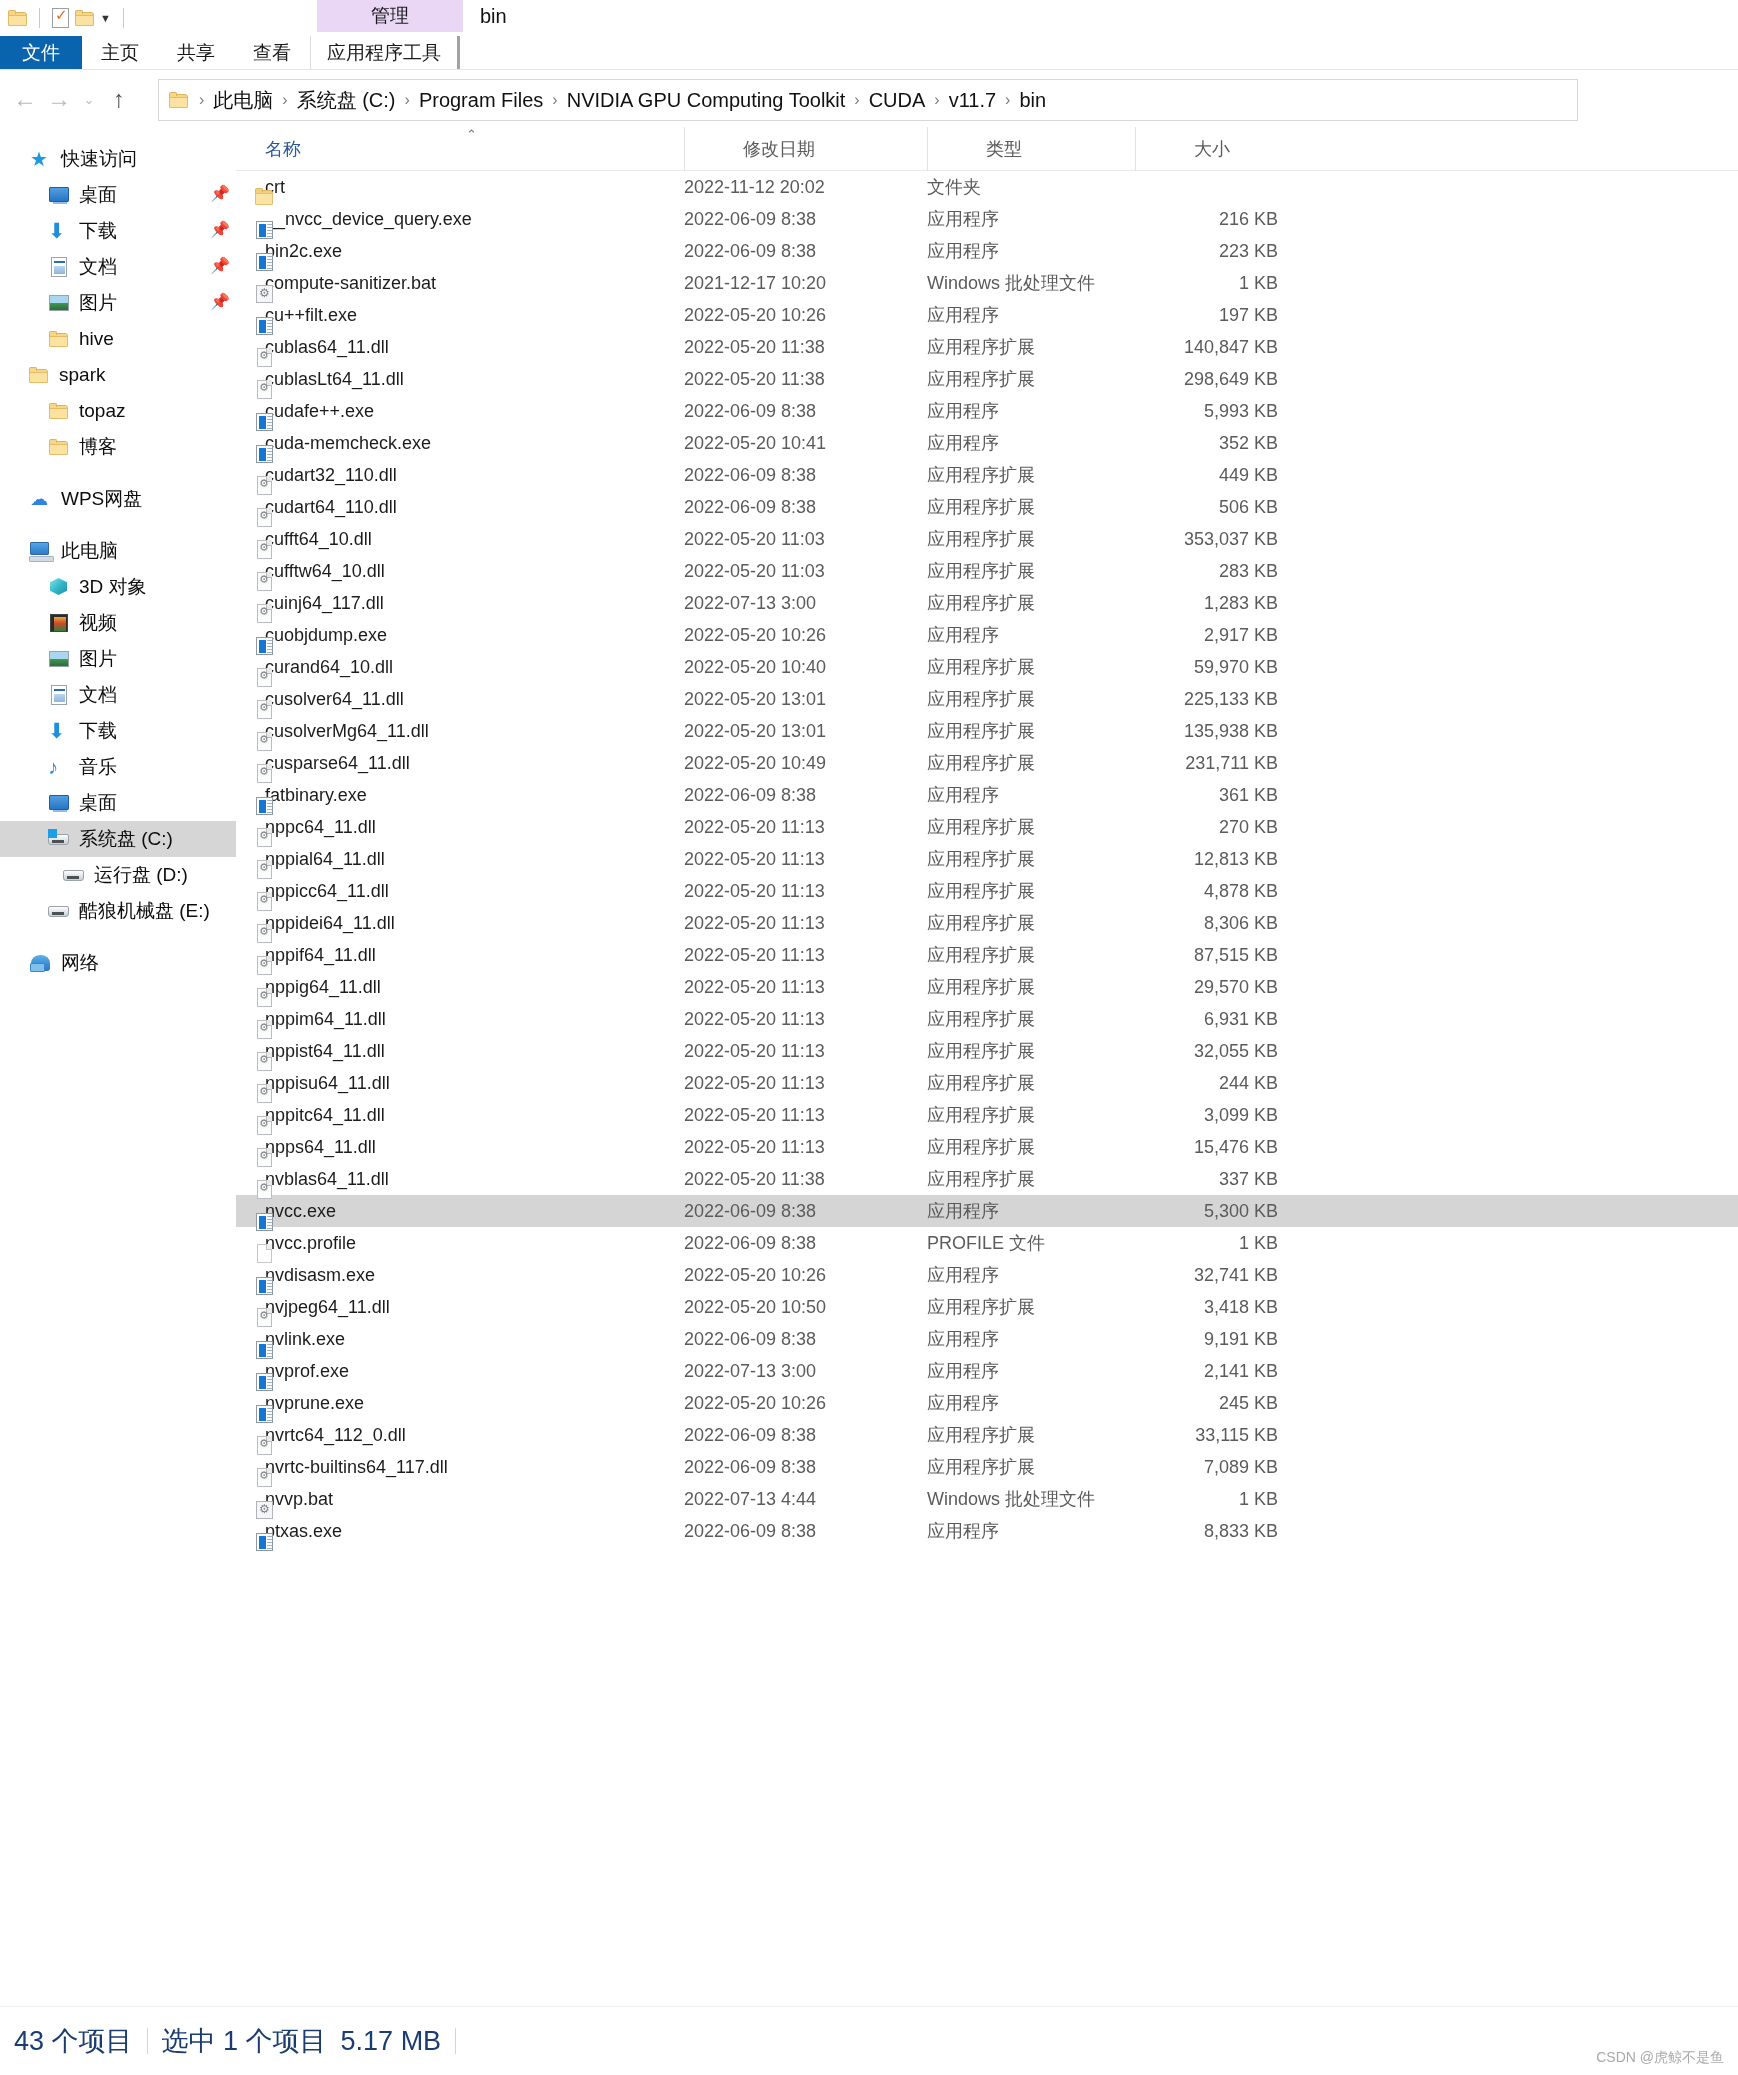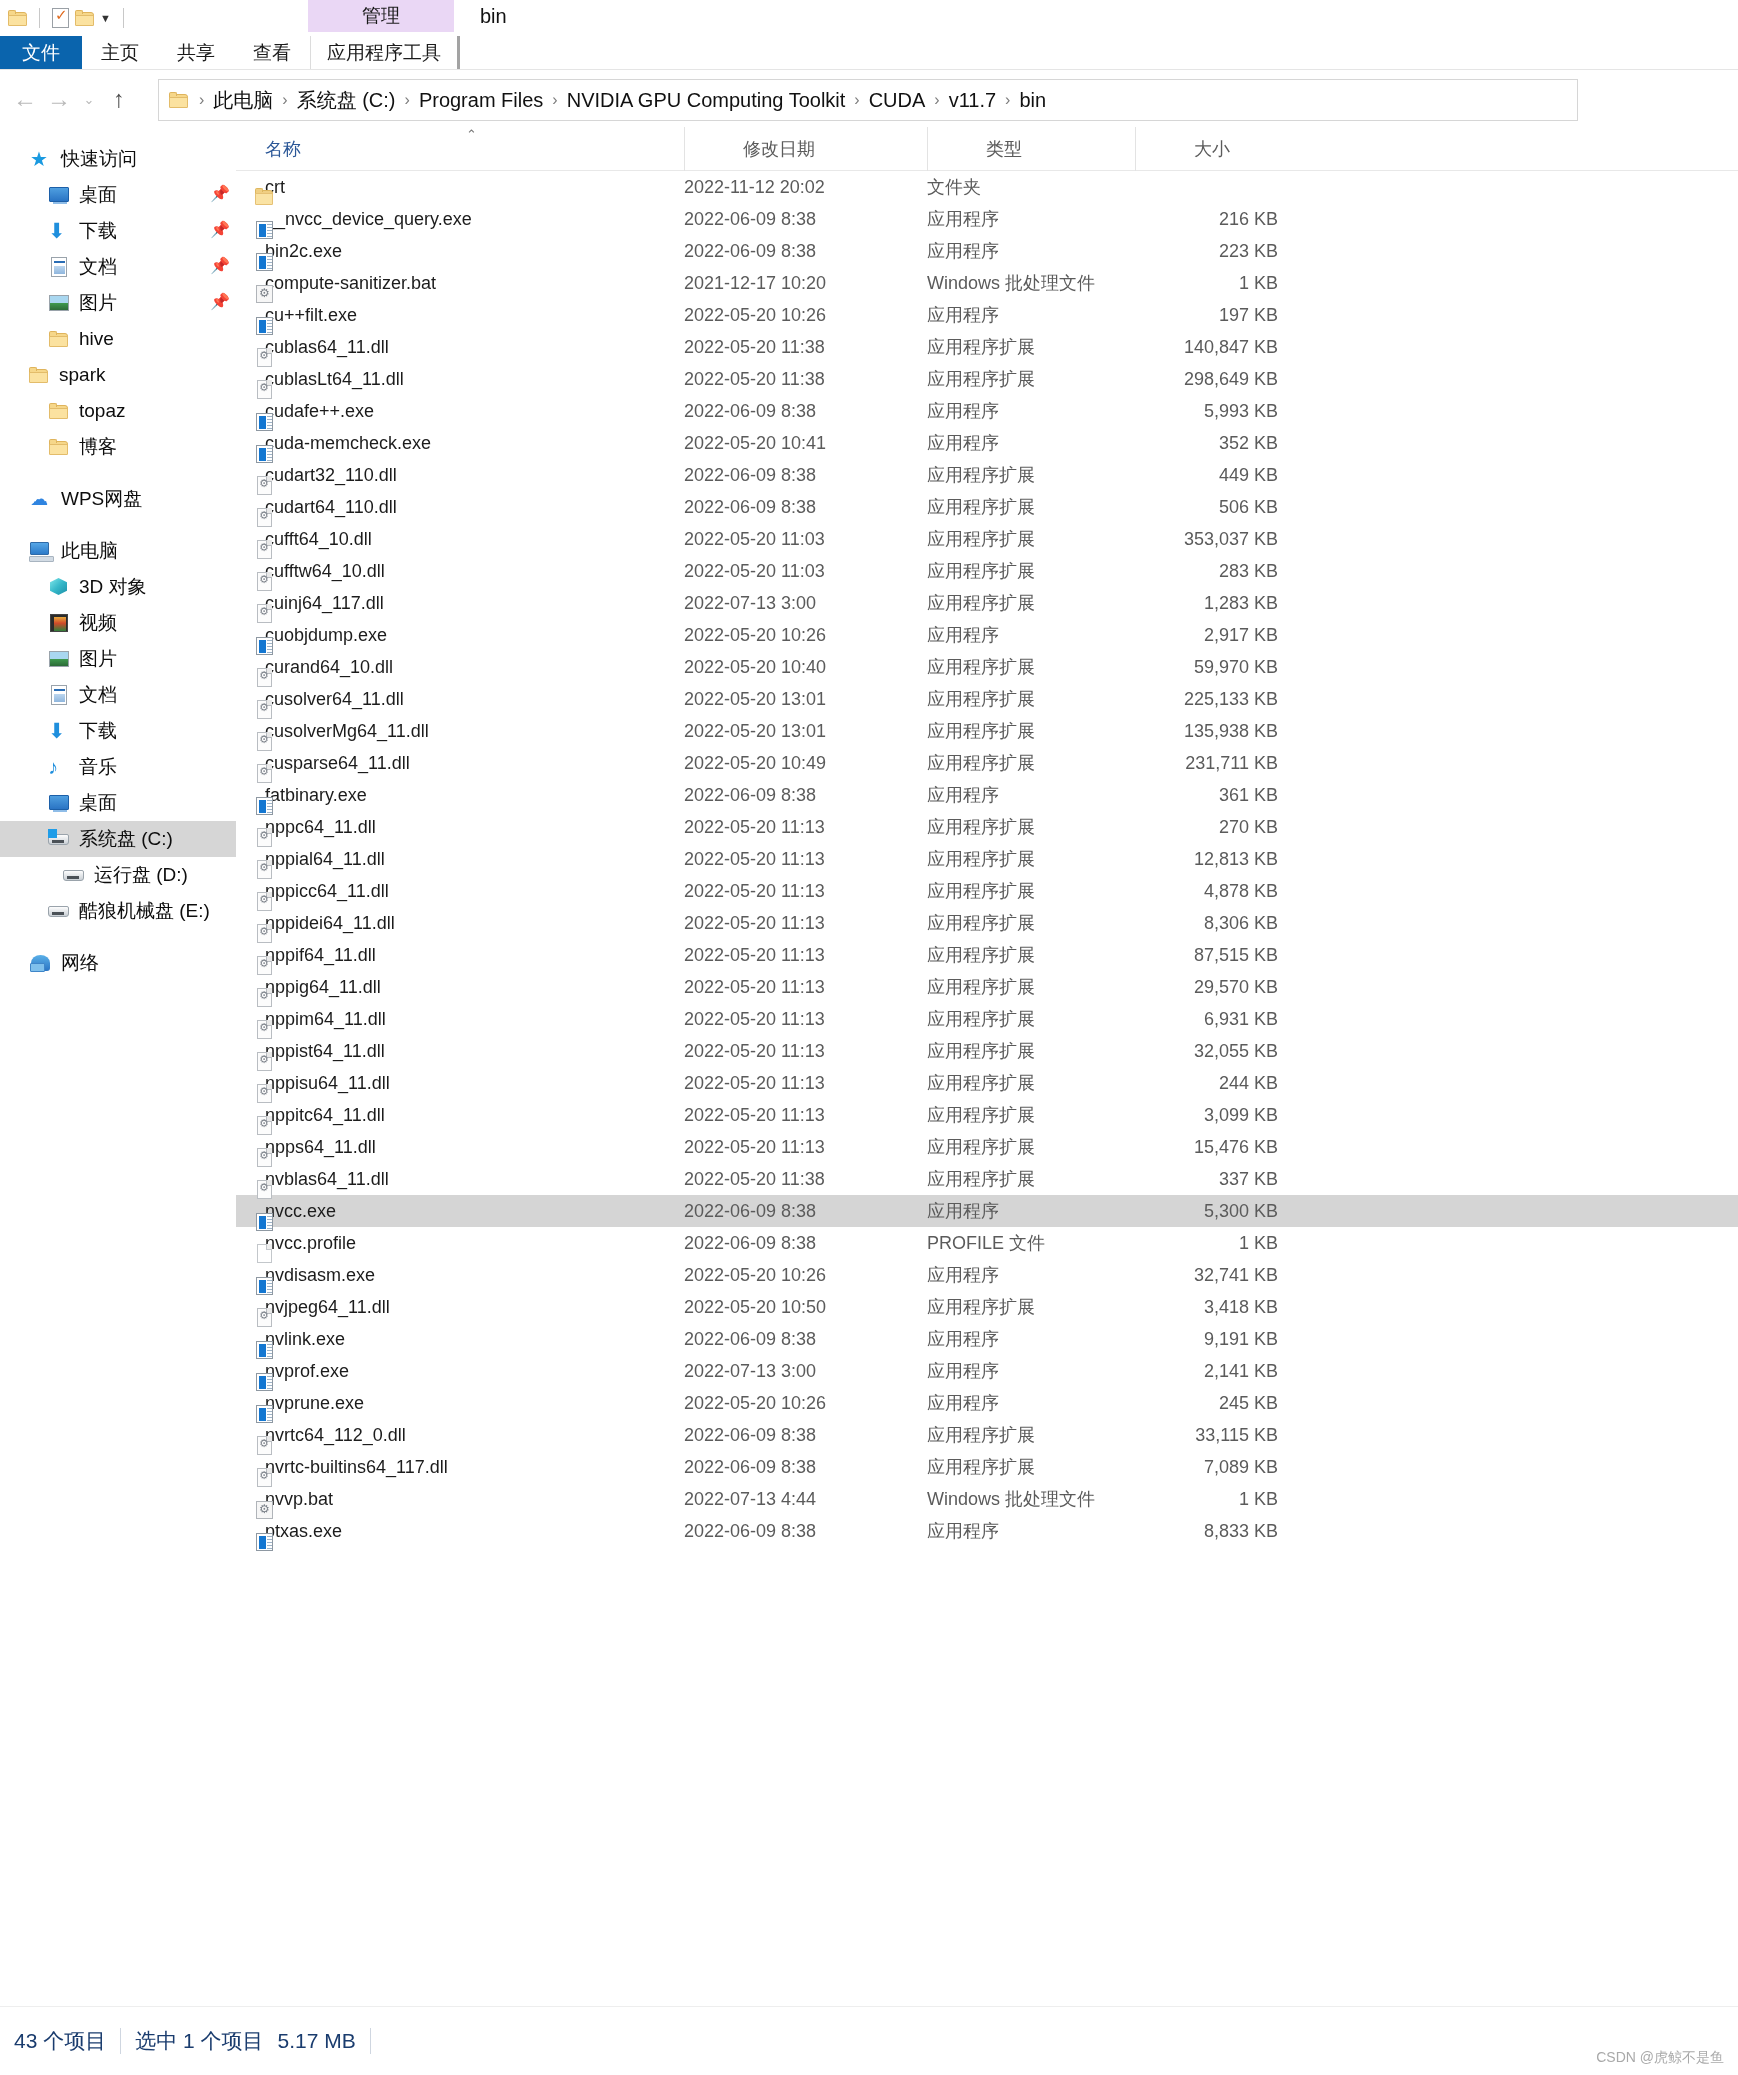--- a/index.html
+++ b/index.html
@@ -31,21 +31,21 @@
 
   
   .doccheck { width: 17px; height: 20px; border: 1px solid #9aa0a6; background: #fff; position: relative; }
   .doccheck::after { content: "✓"; position: absolute; left: 2px; top: -3px;
      font-size: 15px; color: #e06a1e; font-weight: bold; }
 
   .dropcaret { font-size: 11px; color: #333; line-height: 1; }
 
   
   .ctx-tab {
-    position: absolute; left: 308px; top: 0; width: 146px; height: 32px;
+    position: absolute; left: 317px; top: 0; width: 146px; height: 32px;
     background: #ead7f5; display: flex; align-items: center; justify-content: center;
     color: #1a1a1a; font-size: 19px;
   }
   .win-title {
     position: absolute; left: 480px; top: 0; height: 32px;
     display: flex; align-items: center; color: #111; font-size: 20px;
   }
 
   
   .ribbon {
@@ -192,21 +192,21 @@
       background:#ffffff; border:1px solid #c3c7cb;}
   .fi-plain::before{ content:""; position:absolute; right:-1px; top:-1px; width:5px; height:5px;
       background:#eee; border-left:1px solid #c3c7cb; border-bottom:1px solid #c3c7cb;}
 
   
   .statusbar {
     position: absolute; left: 0; top: 2006px; width: 1738px; height: 69px;
     background: #ffffff; display: flex; align-items: center;
     border-top: 1px solid #eeeeee;
   }
-  .st-item { font-size: 21px; color: #1a3c6e; padding: 0 14px; white-space: nowrap; }
+  .st-item { font-size: 27px; color: #1a3c6e; padding: 0 14px; white-space: nowrap; }
   .st-item.first { padding-left: 14px; }
   .st-div { width: 1px; height: 26px; background: #cfd6e0; }
   .watermark {
     position: absolute; right: 14px; bottom: 8px; font-size: 14px; color: #a9a9a9;
     white-space: nowrap;
   }
 </style>
 </head>
 <body>
 

